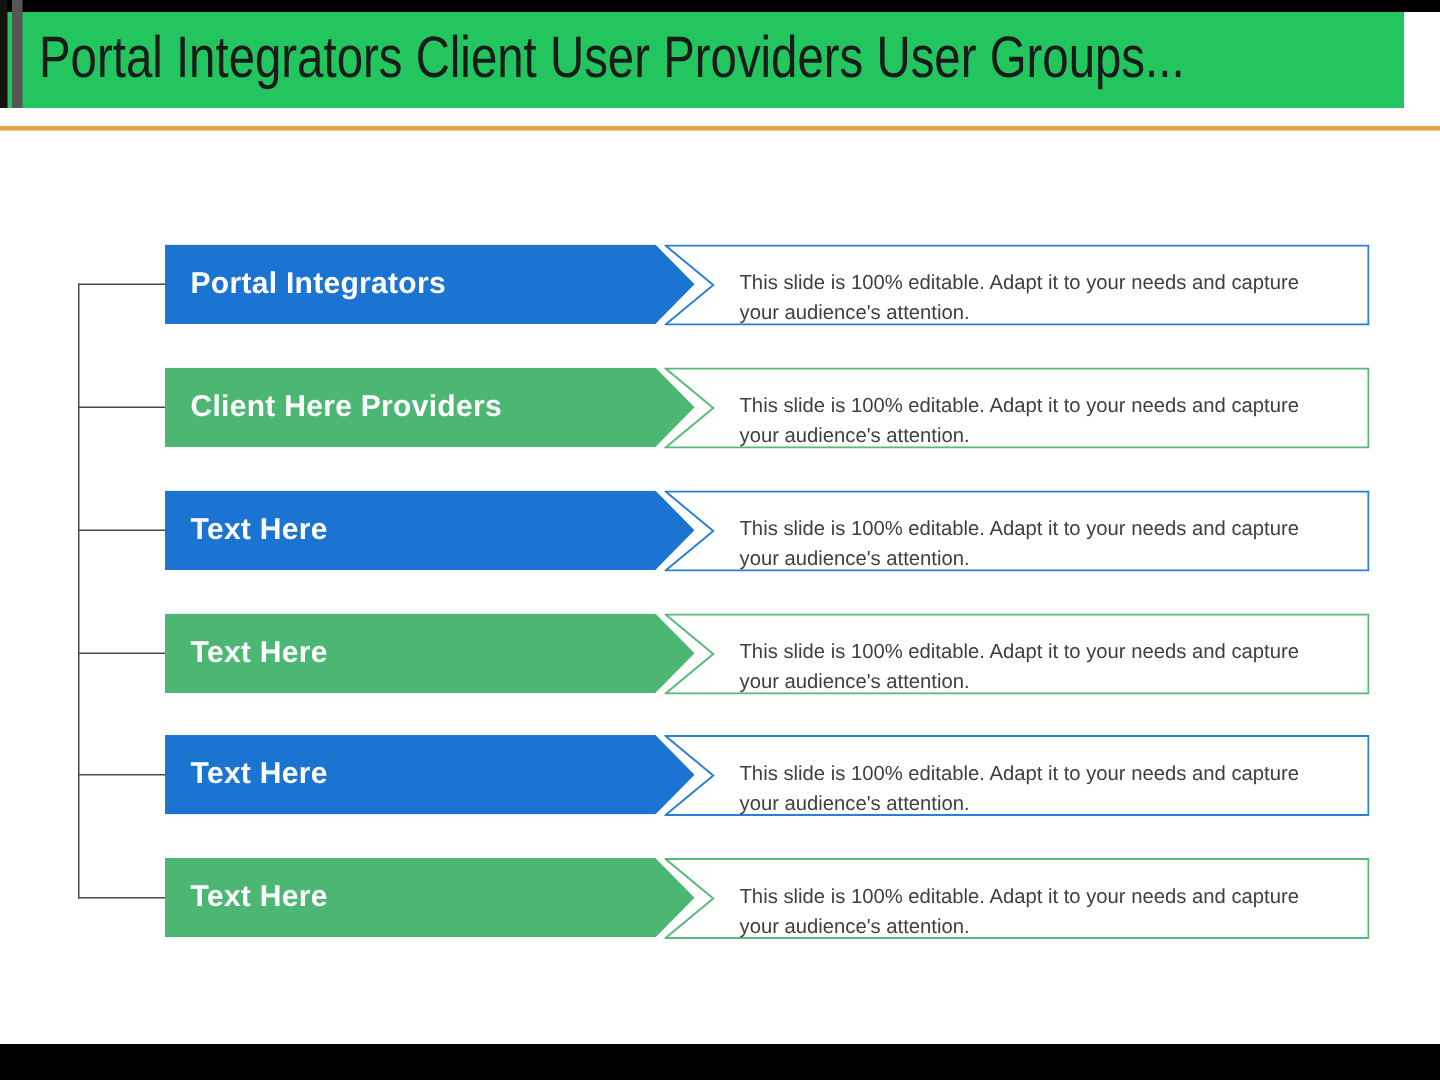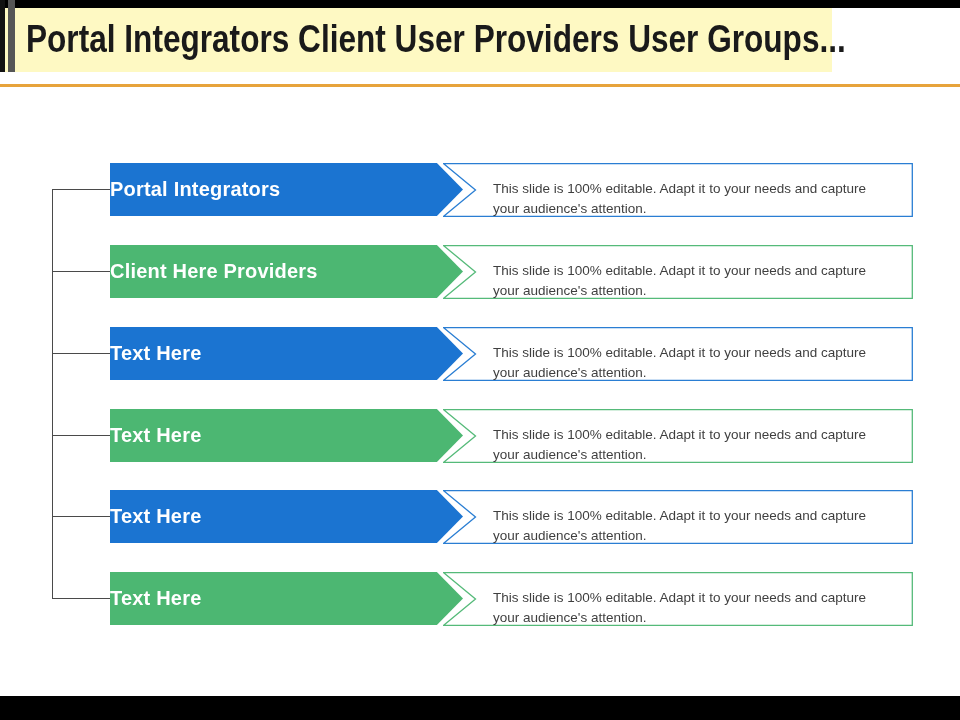--- a/index.html
+++ b/index.html
@@ -1,21 +1,21 @@
 <!DOCTYPE html>
 <html><head>
 <meta charset="utf-8">
 <style>
   html,body{margin:0;padding:0;background:#ffffff;}
   #canvas{
     position:relative;width:960px;height:720px;overflow:hidden;
     background:#ffffff;font-family:"Liberation Sans",sans-serif;
   }
   
-  .header-band{position:absolute;left:0;top:0;width:832px;height:72px;background:#fef9c3;font-weight:bold;}
+  .header-band{position:absolute;left:0;top:0;width:936px;height:72px;background:#22c55e;}
   .top-bar{position:absolute;left:0;top:0;width:960px;height:8px;background:#000000;}
   .stripe-black{position:absolute;left:0;top:0;width:5px;height:72px;background:#121212;}
   .stripe-gray{position:absolute;left:8px;top:0;width:7px;height:72px;background:#565656;}
   .slide-title{
     position:absolute;left:26px;top:8px;height:62px;line-height:62px;
     font-size:39px;color:#1A1A1A;white-space:nowrap;
     transform:scaleX(0.81);transform-origin:0 50%;
   }
   .gold-line{position:absolute;left:0;top:84px;width:960px;height:3px;background:#E7A33B;}
   .bottom-bar{position:absolute;left:0;top:696px;width:960px;height:24px;background:#000000;}
@@ -28,21 +28,21 @@
   .row{position:absolute;left:0;width:960px;height:54px;}
   .banner{
     position:absolute;left:110px;top:0;width:353px;height:53px;
     display:flex;align-items:center;
     clip-path:polygon(0 0,92.6% 0,100% 50%,92.6% 100%,0 100%);
   }
   .row-blue .banner{background:#1B74D1;}
   .row-green .banner{background:#4CB772;}
   .banner-label{
     color:#ffffff;font-size:20px;font-weight:bold;letter-spacing:.2px;
-    white-space:nowrap;
+    padding-left:17px;white-space:nowrap;
   }
   .desc-box{position:absolute;left:443px;top:0;width:470px;height:72px;}
   .desc-box svg{position:absolute;left:0;top:0;display:block;}
   .box-poly{fill:#ffffff;stroke-width:1.3px;}
   .row-blue .box-poly{stroke:#2A7ED3;}
   .row-green .box-poly{stroke:#55BA79;}
   .desc-text{
     position:absolute;left:50px;top:50%;transform:translateY(-50%);
     width:392px;font-size:13.5px;line-height:1.5;color:#3F3F3F;
   }

